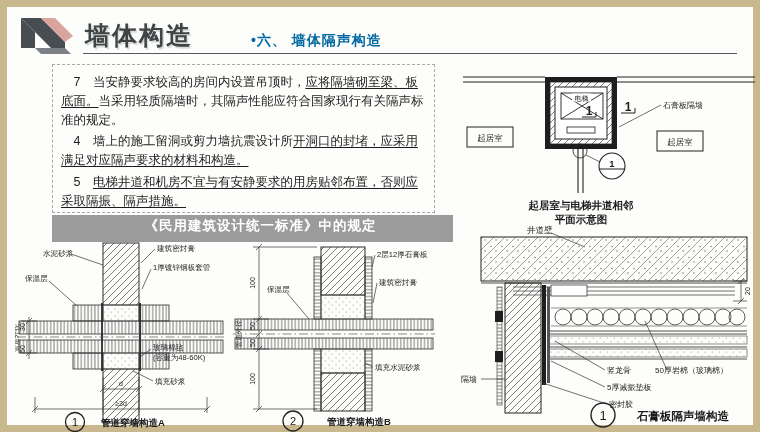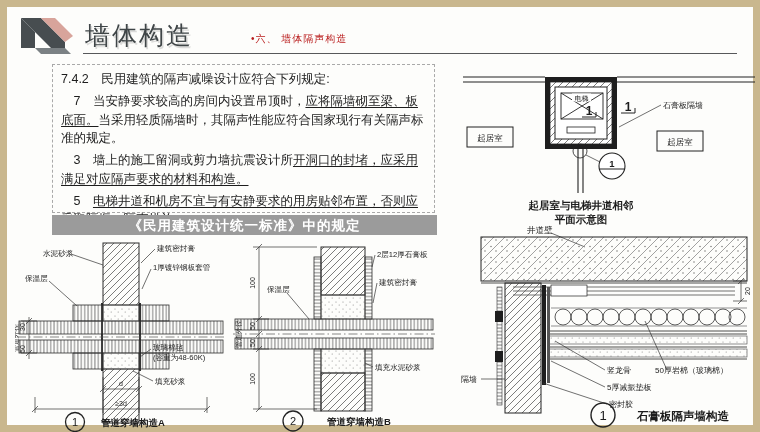--- a/index.html
+++ b/index.html
@@ -2,34 +2,34 @@
 <html><head>
 <meta charset="utf-8">
 <style>
   html,body{margin:0;padding:0;}
   body{font-family:"Liberation Sans","DejaVu Sans",sans-serif;}
   .stage{position:relative;width:760px;height:432px;background:#c9b78e;overflow:hidden;}
   .slide{position:absolute;left:7px;top:7px;right:7px;bottom:7px;background:#fdfdfb;}
 
   
   .logo{position:absolute;left:14px;top:9px;width:52px;height:40px;}
-  .title{position:absolute;left:78px;top:12px;font-size:25px;font-weight:normal;color:#3f4547;
+  .title{position:absolute;left:78px;top:12px;font-size:25px;font-weight:bold;color:#3f4547;
          letter-spacing:2px;text-shadow:1.5px 1.5px 0 rgba(120,120,120,.25);}
-  .section-red{position:absolute;left:244px;top:25px;font-size:10px;font-weight:normal;color:#b91c1c;letter-spacing:1px;}
+  .section-red{position:absolute;left:244px;top:25px;font-size:14px;font-weight:bold;color:#0369a1;letter-spacing:1px;}
   .watermark{position:absolute;right:18px;top:25px;font-size:14px;font-style:italic;color:#c6c6c6;letter-spacing:1px;}
   .header-rule{position:absolute;left:76px;top:46px;right:16px;height:1px;background:#57585a;}
 
   
   .textbox{position:absolute;left:45px;top:57px;width:383px;height:149px;border:1px dashed #a9a9a9;
            box-sizing:border-box;padding:5px 8px 0 8px;font-size:12.5px;line-height:1.5;color:#1d1d1d;}
   .textbox p{margin:0 0 3px 0;}
   .textbox p.item{text-indent:1em;margin-top:3px;}
   .u{text-decoration:underline;text-underline-offset:2px;}
-  .banner{position:absolute;left:45px;top:208px;width:385px;height:20px;background:#9b9b9b;color:#fff;
-          font-size:13.5px;font-weight:bold;text-align:center;line-height:21px;letter-spacing:1px;}
+  .banner{position:absolute;left:45px;top:208px;width:385px;height:27px;background:#9b9b9b;color:#fff;
+          font-size:13.5px;font-weight:bold;text-align:center;line-height:21px;letter-spacing:1px;padding-left:16px;}
 
   
   svg.diag{position:absolute;}
   #dA{left:8px;top:230px;}
   #dB{left:222px;top:230px;}
   #dPlan{left:452px;top:60px;}
   #dSec{left:448px;top:214px;}
   svg text{fill:#1c1c1c;}
 </style>
 </head>
@@ -65,23 +65,22 @@
       <polygon points="0,2 20,2 44,26 44,32 30,32 0,2" fill="#474d50"></polygon>
       <polygon points="0,2 0,32 14,32 14,16" fill="#474d50"></polygon>
       <polygon points="20,2 34,2 52,20 44,26" fill="#d8a49b"></polygon>
       <polygon points="14,32 44,32 50,38 20,38" fill="#7b8184"></polygon>
     </svg>
     <div class="title">墙体构造</div>
     <div class="section-red">•六、 墙体隔声构造</div>
     <div class="header-rule"></div>
 
     <div class="textbox">
-      <p><span>7.4.2　民用建筑的隔声减噪设计应符合下列规定:</span></p>
       <p class="item"><span>7　当安静要求较高的房间内设置吊顶时，</span><span class="u">应将隔墙砌至梁、板底面。</span><span>当采用轻质隔墙时，其隔声性能应符合国家现行有关隔声标准的规定。</span></p>
-      <p class="item"><span>3　墙上的施工留洞或剪力墙抗震设计所</span><span class="u">开洞口的封堵，应采用满足对应隔声要求的材料和构造。</span></p>
+      <p class="item"><span>4　墙上的施工留洞或剪力墙抗震设计所</span><span class="u">开洞口的封堵，应采用满足对应隔声要求的材料和构造。</span></p>
       <p class="item"><span>5　</span><span class="u">电梯井道和机房不宜与有安静要求的用房贴邻布置，否则应采取隔振、隔声措施。</span></p>
     </div>
     <div class="banner">《民用建筑设计统一标准》中的规定</div>
 
     <svg id="dA" class="diag" width="212" height="198" viewBox="0 0 212 198">
       <g>
         <rect x="88" y="6" width="36" height="62" fill="url(#hatch)" stroke="#2c2c2c" stroke-width="1"></rect>
         <rect x="88" y="132" width="36" height="54" fill="url(#hatch)" stroke="#2c2c2c" stroke-width="1"></rect>
       </g>
       <g>

